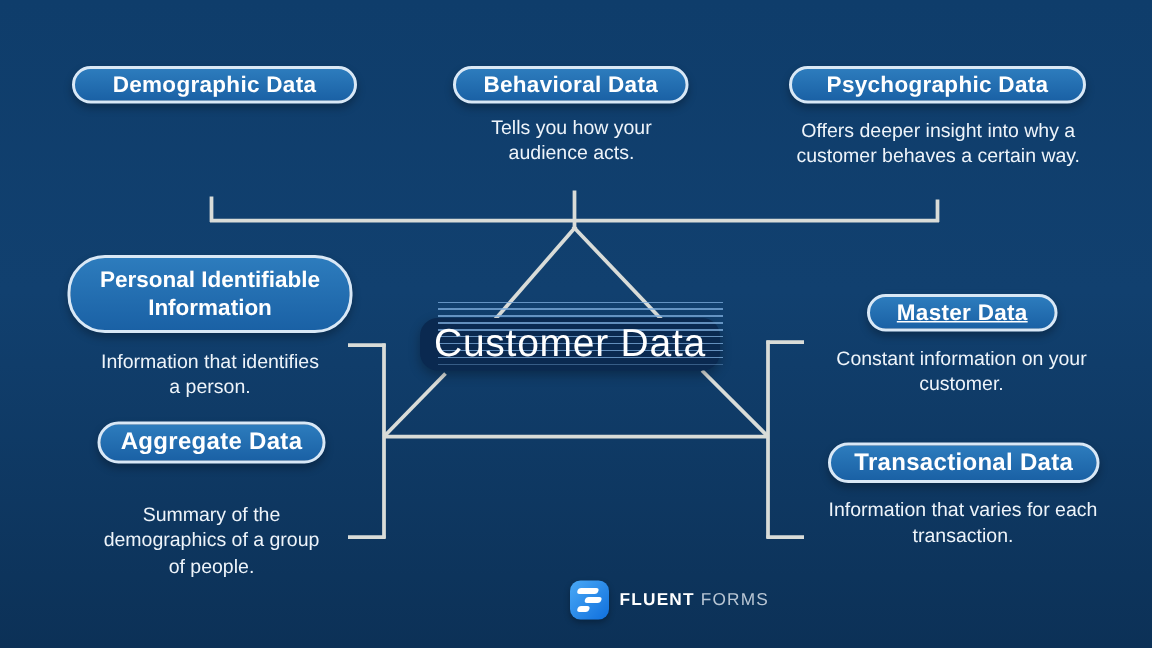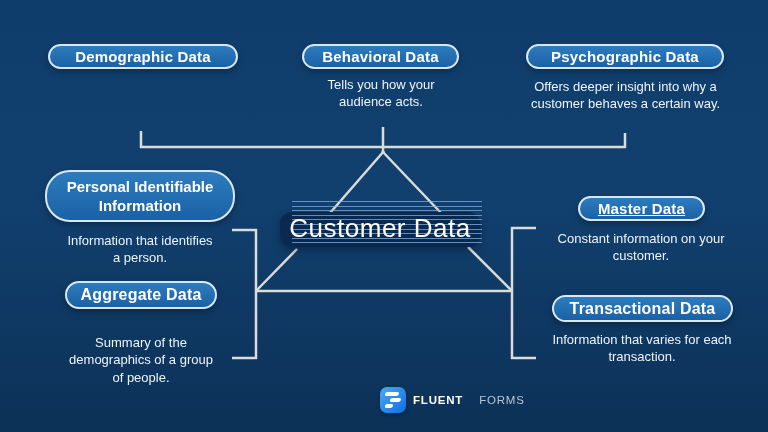--- a/index.html
+++ b/index.html
@@ -66,21 +66,21 @@
     background:linear-gradient(135deg,#4aa9f6 0%,#0f6fdd 100%);
     display:flex;flex-direction:column;justify-content:center;gap:2.5px;
     box-shadow:0 2px 4px rgba(0,0,0,0.3);
   }
   .brand-icon i{display:block;height:3.5px;border-radius:2px;background:#ffffff;transform:skewX(-16deg);}
   .bar1{width:14px;margin-left:5px;}
   .bar2{width:11px;margin-left:10px;}
   .bar3{width:8px;margin-left:5px;}
   .brand-text{display:flex;gap:4px;font-size:11.5px;letter-spacing:0.8px;align-items:center;}
   .brand-primary{font-weight:700;color:#ffffff;}
-  .brand-secondary{font-weight:400;color:#b9c6d4;margin-left:12px;}
+  .brand-secondary{font-weight:400;color:#b9c6d4;}
 </style>
 </head>
 <body>
 
 <div class="stage">
 
   <svg class="connectors" width="768" height="432" viewBox="0 0 768 432">
     <g fill="none" stroke="#d9dcd8" stroke-width="2.5">
 
       <path d="M141,131 L141,148"></path>

